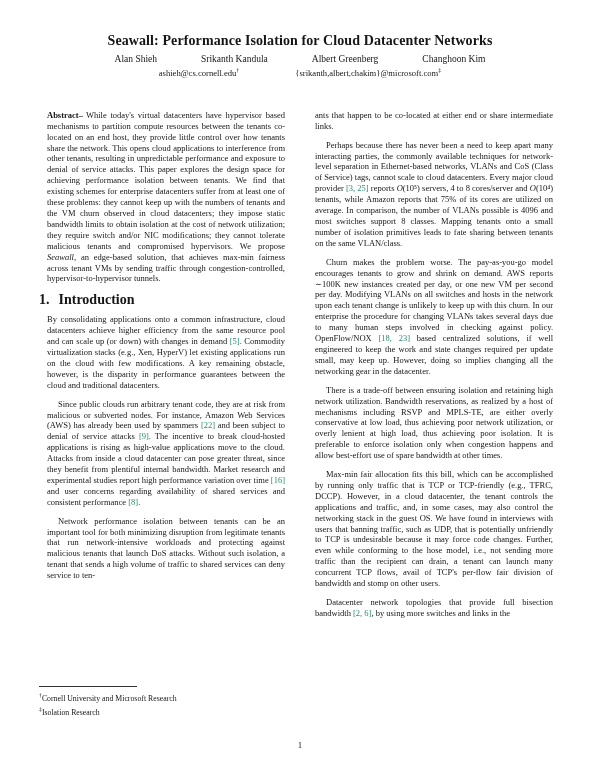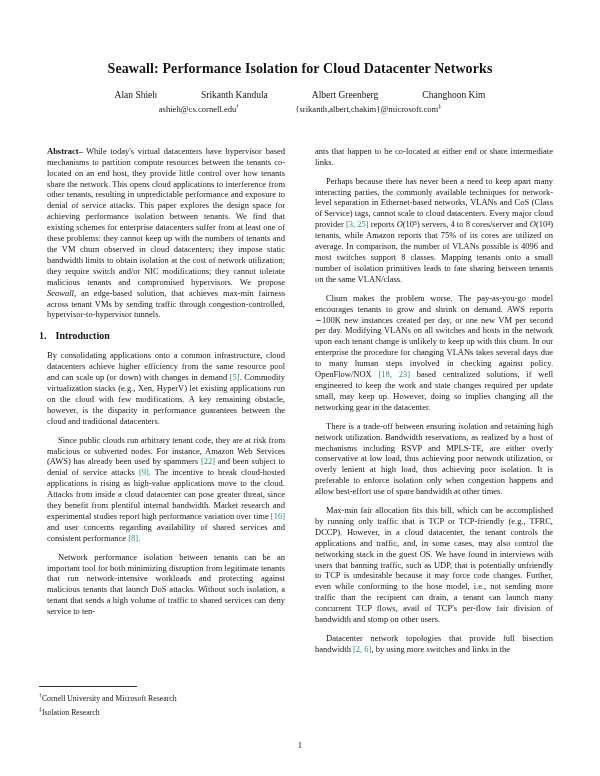--- a/index.html
+++ b/index.html
@@ -2,44 +2,44 @@
 <html style="--cite: #2e8b74;"><head>
 <meta charset="utf-8">
 <style>
   html,body{margin:0;padding:0;}
   body{
     width:600px;height:776px;overflow:hidden;background:#e8e8e8;
     font-family:"Liberation Serif","DejaVu Serif",serif;color:#161616;
   }
   .page{
     position:relative;width:600px;height:776px;background:#ffffff;
-    box-sizing:border-box;padding:60px 39px 0 39px;
+    box-sizing:border-box;padding:32px 39px 0 39px;
   }
   .title{
     text-align:center;font-weight:bold;font-size:14px;line-height:17px;
     margin:0 0 0 0;letter-spacing:0.1px;
   }
   .authors{
     display:flex;justify-content:center;gap:44px;
-    font-size:9.5px;margin-top:13px;
+    font-size:9.5px;margin-top:5px;
   }
   .emails{
     display:flex;justify-content:center;gap:56px;
     font-size:8.6px;margin-top:3px;
   }
   .emails sup{font-size:6px;}
   .columns{display:flex;gap:14px;margin-top:24px;}
   .col{
     width:254px;font-size:8.5px;line-height:10.9px;text-align:justify;
   }
   .col p{margin:8px;}
   .col p.indent{text-indent:11px;}
   .abs-label{margin-right:3px;}
   h2.section{
-    font-size:10px;font-weight:bold;margin:11px 0 5px 0;
+    font-size:14px;font-weight:bold;margin:11px 0 5px 0;
   }
   h2.section .sec-num{margin-right:9px;}
   .cite{color:var(--cite,#2e8b74);}
   .footnotes{
     position:absolute;left:39px;top:686px;width:254px;
     font-size:7.8px;line-height:10px;
   }
   .fn-rule{width:98px;border-top:0.8px solid #333;margin-bottom:3px;}
   .footnotes sup{font-size:5.8px;}
   .page-number{

